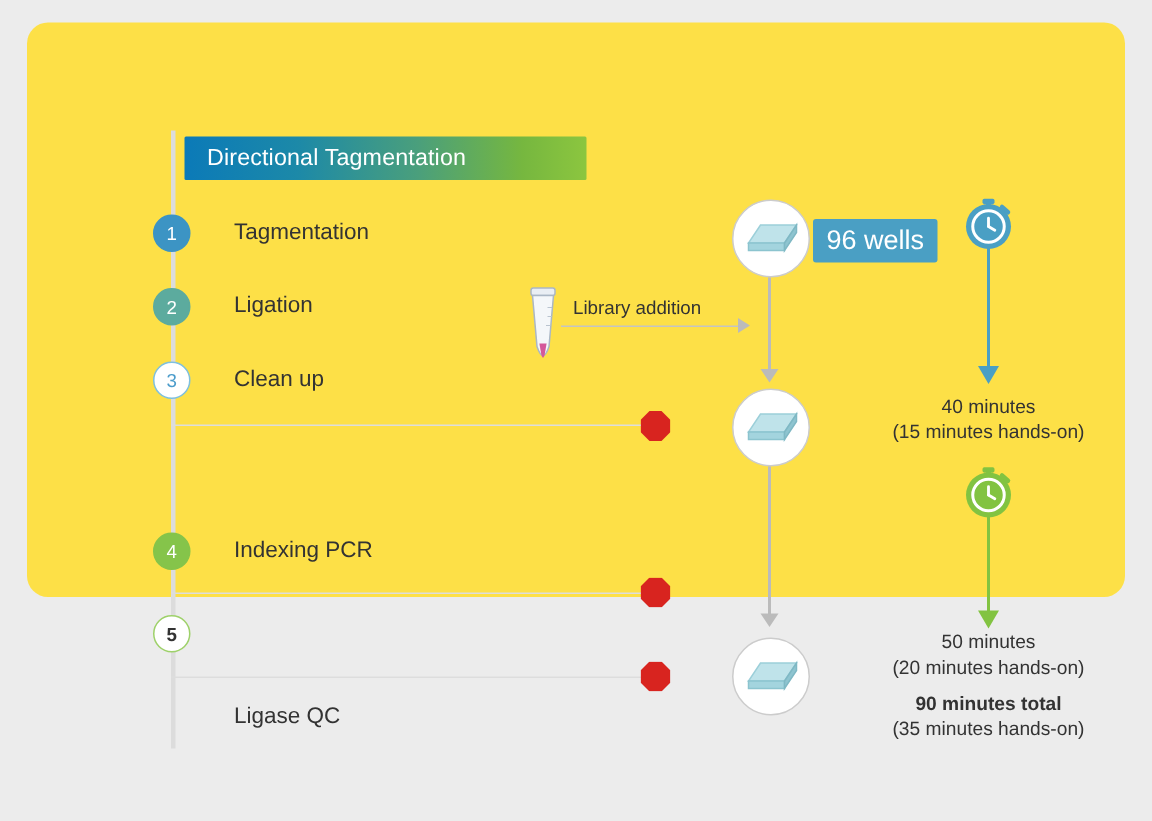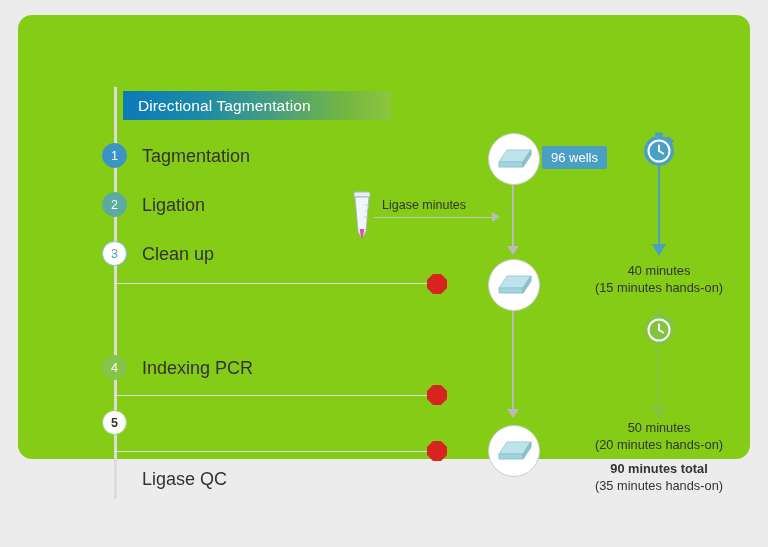--- a/index.html
+++ b/index.html
@@ -11,22 +11,22 @@
     height: 547px;
     background: #ececec;
     font-family: "Liberation Sans", sans-serif;
     overflow: hidden;
   }
   #card {
     position: absolute;
     left: 18px;
     top: 15px;
     width: 732px;
-    height: 444px;
-    background: #84cc16;
+    height: 383px;
+    background: #fde047;
     border-radius: 14px;
   }
   .abs { position: absolute; }
 
   
   #spine {
     left: 96px;
     top: 72px;
     width: 3px;
     height: 412px;
@@ -65,22 +65,22 @@
     line-height: 25px;
     left: 84px;
   }
   .step-circle.filled-blue  { background: #3c94c4; color: #ffffff; border: 1px solid #3c94c4; }
   .step-circle.filled-teal  { background: #5cab9e; color: #ffffff; border: 1px solid #5cab9e; }
   .step-circle.filled-green { background: #85c44a; color: #ffffff; border: 1px solid #85c44a; }
   .step-circle.outline-blue  { background: #ffffff; color: #4b9ccb; border: 1.6px solid #7ec0de; }
   .step-circle.outline-green { background: #ffffff; color: #333333; border: 1.6px solid #9ed16a; font-weight: bold; }
 
   .step-label {
-    left: 124px;
-    font-size: 18px;
+    left: 138px;
+    font-size: 15px;
     color: #333333;
     white-space: nowrap;
   }
   .divider {
     left: 96px;
     height: 1px;
     background: #dddddd;
     width: 316px;
   }
   .stop-dot {
@@ -109,21 +109,21 @@
     border-left: 6px solid transparent;
     border-right: 6px solid transparent;
     border-top: 9px solid #bbbbbb;
   }
 
   #badge-96 {
     left: 524px;
     top: 131px;
     background: #4a9fc4;
     color: #ffffff;
-    font-size: 13px;
+    font-size: 18px;
     padding: 4px 9px;
     border-radius: 2px;
   }
 
   #ligase-line { left: 356px; top: 202px; width: 122px; height: 1.3px; background: #c4c4c4; }
   #ligase-head {
     left: 474px; top: 197px;
     width: 0; height: 0;
     border-top: 5px solid transparent;
     border-bottom: 5px solid transparent;
@@ -196,21 +196,21 @@
   <div class="abs flow-head" style="top:231px"></div>
 
   <svg class="abs" style="left:330px; top:176px" width="28" height="56" viewBox="0 0 28 56">
     <rect x="6" y="1" width="16" height="5" rx="1.5" fill="#e9eef4" stroke="#aab7c6" stroke-width="1"></rect>
     <path d="M7,6 L21,6 L18,40 Q14,52 10,40 Z" fill="#f4f7fa" stroke="#aab7c6" stroke-width="1"></path>
     <path d="M11.6,38 L16.4,38 L15.2,45 Q14,50 12.8,45 Z" fill="#d4589a"></path>
     <line x1="17" y1="14" x2="20" y2="14" stroke="#b9c4d0" stroke-width="0.8"></line>
     <line x1="17" y1="20" x2="20" y2="20" stroke="#b9c4d0" stroke-width="0.8"></line>
     <line x1="16" y1="26" x2="19" y2="26" stroke="#b9c4d0" stroke-width="0.8"></line>
   </svg>
-  <div id="ligase-text" class="abs">Ligase minutes</div>
+  <div id="ligase-text" class="abs">Library addition</div>
   <div id="ligase-line" class="abs"></div>
   <div id="ligase-head" class="abs"></div>
 
   <div class="abs plate-node" style="top:244px">
     <svg width="36" height="24" viewBox="0 0 36 24">
       <polygon points="10,2 34,2 26,14 2,14" fill="#bfe3ea" stroke="#9ccfd9" stroke-width="1"></polygon>
       <polygon points="2,14 26,14 26,19 2,19" fill="#a3d4de" stroke="#8cc4cf" stroke-width="1"></polygon>
       <polygon points="26,14 34,2 34,7 26,19" fill="#8ec4d0" stroke="#7fb8c4" stroke-width="1"></polygon>
     </svg>
   </div>

